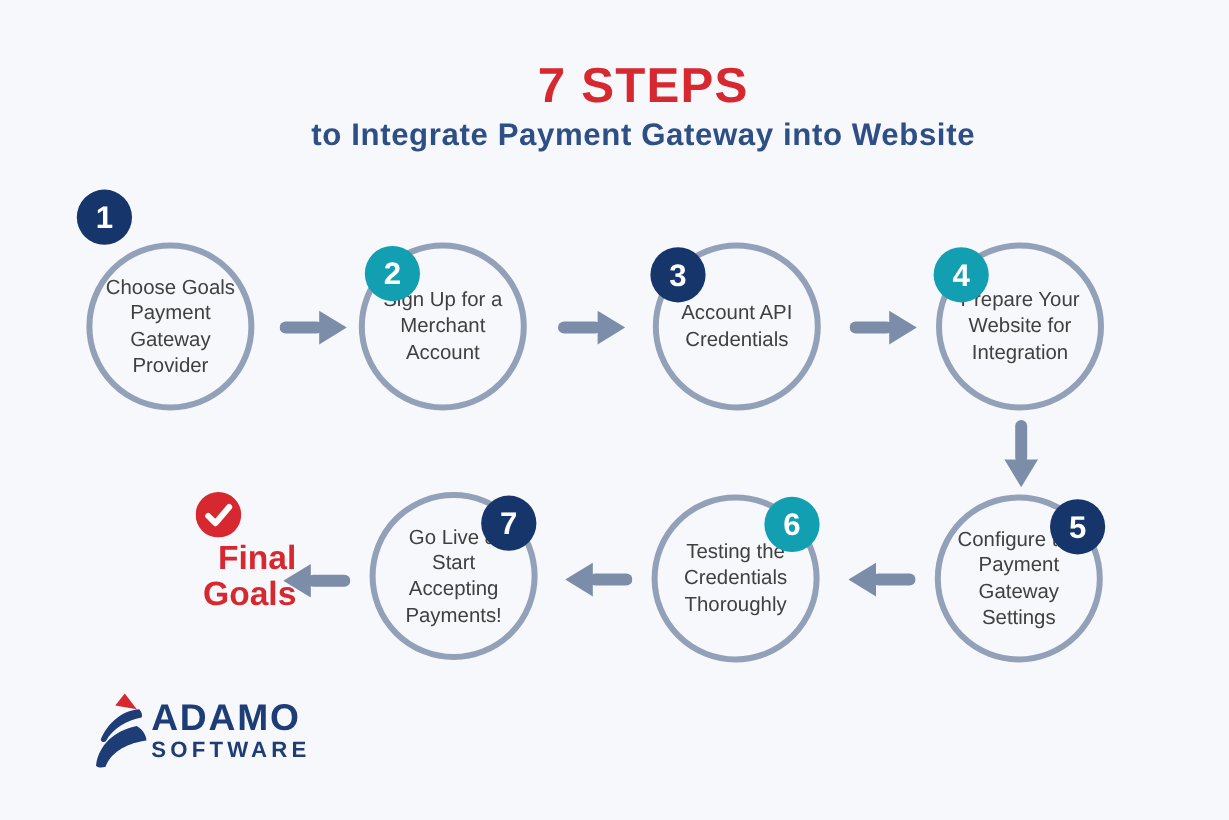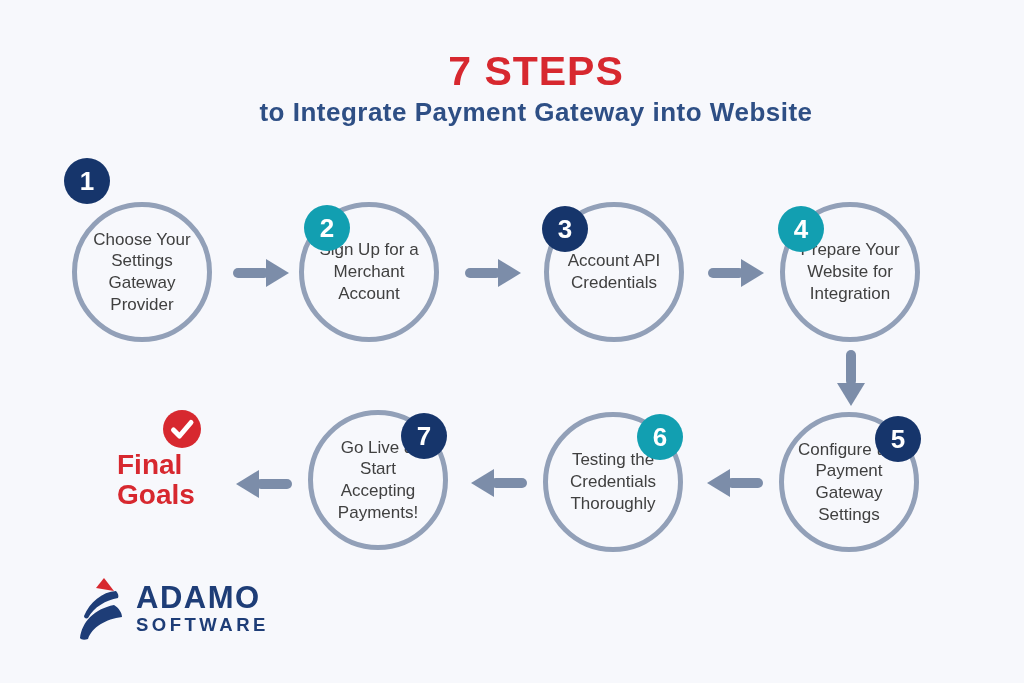--- a/index.html
+++ b/index.html
@@ -44,39 +44,39 @@
   .s5{left:779px;top:412px} .s5 .badge{right:-2px;top:4px}
   .s6{left:543px;top:412px} .s6 .badge{right:0px;top:2px}
   .s7{left:308px;top:410px} .s7 .badge{right:1px;top:3px}
   .arrow{position:absolute;line-height:0;}
   .arrow svg{fill:var(--arrow);}
   .a1{left:233px;top:258px} .a2{left:465px;top:258px} .a3{left:708px;top:258px}
   .a4{left:836px;top:350px}
   .a5{left:707px;top:468px} .a6{left:471px;top:468px} .a7{left:236px;top:469px}
   .final-check{position:absolute;left:163px;top:410px;line-height:0;}
   .final-label{
-    position:absolute;left:117px;top:450px;width:130px;text-align:left;
+    position:absolute;left:117px;top:450px;width:130px;text-align:right;
     font-size:28px;line-height:30px;font-weight:bold;color:var(--red);
   }
-  .logo{position:absolute;left:78px;top:576px;display:flex;align-items:center;gap:10px;}
+  .logo{position:absolute;left:78px;top:576px;display:flex;align-items:center;}
   .logo-icon{line-height:0;}
   .logo-name{font-size:31px;font-weight:bold;letter-spacing:1.5px;color:var(--logo);line-height:1;}
   .logo-sub{font-size:18.5px;font-weight:bold;letter-spacing:3.5px;color:var(--logo);margin-top:3px;line-height:1;text-align:center;}
 </style>
 </head>
 <body>
 
 <div class="canvas">
 
   <h1 class="title">7 STEPS</h1>
   <h2 class="subtitle">to Integrate Payment Gateway into Website</h2>
 
   <div class="step s1">
     <div class="circle">
-      <div class="label">Choose Your Settings Gateway Provider</div>
+      <div class="label">Choose Goals Payment Gateway Provider</div>
     </div>
     <div class="badge" style="background: rgb(22, 53, 107);">1</div>
   </div>
 
   <div class="step s2">
     <div class="circle">
       <div class="label">Sign Up for a Merchant Account</div>
     </div>
     <div class="badge" style="background: rgb(18, 159, 177);">2</div>
   </div>

